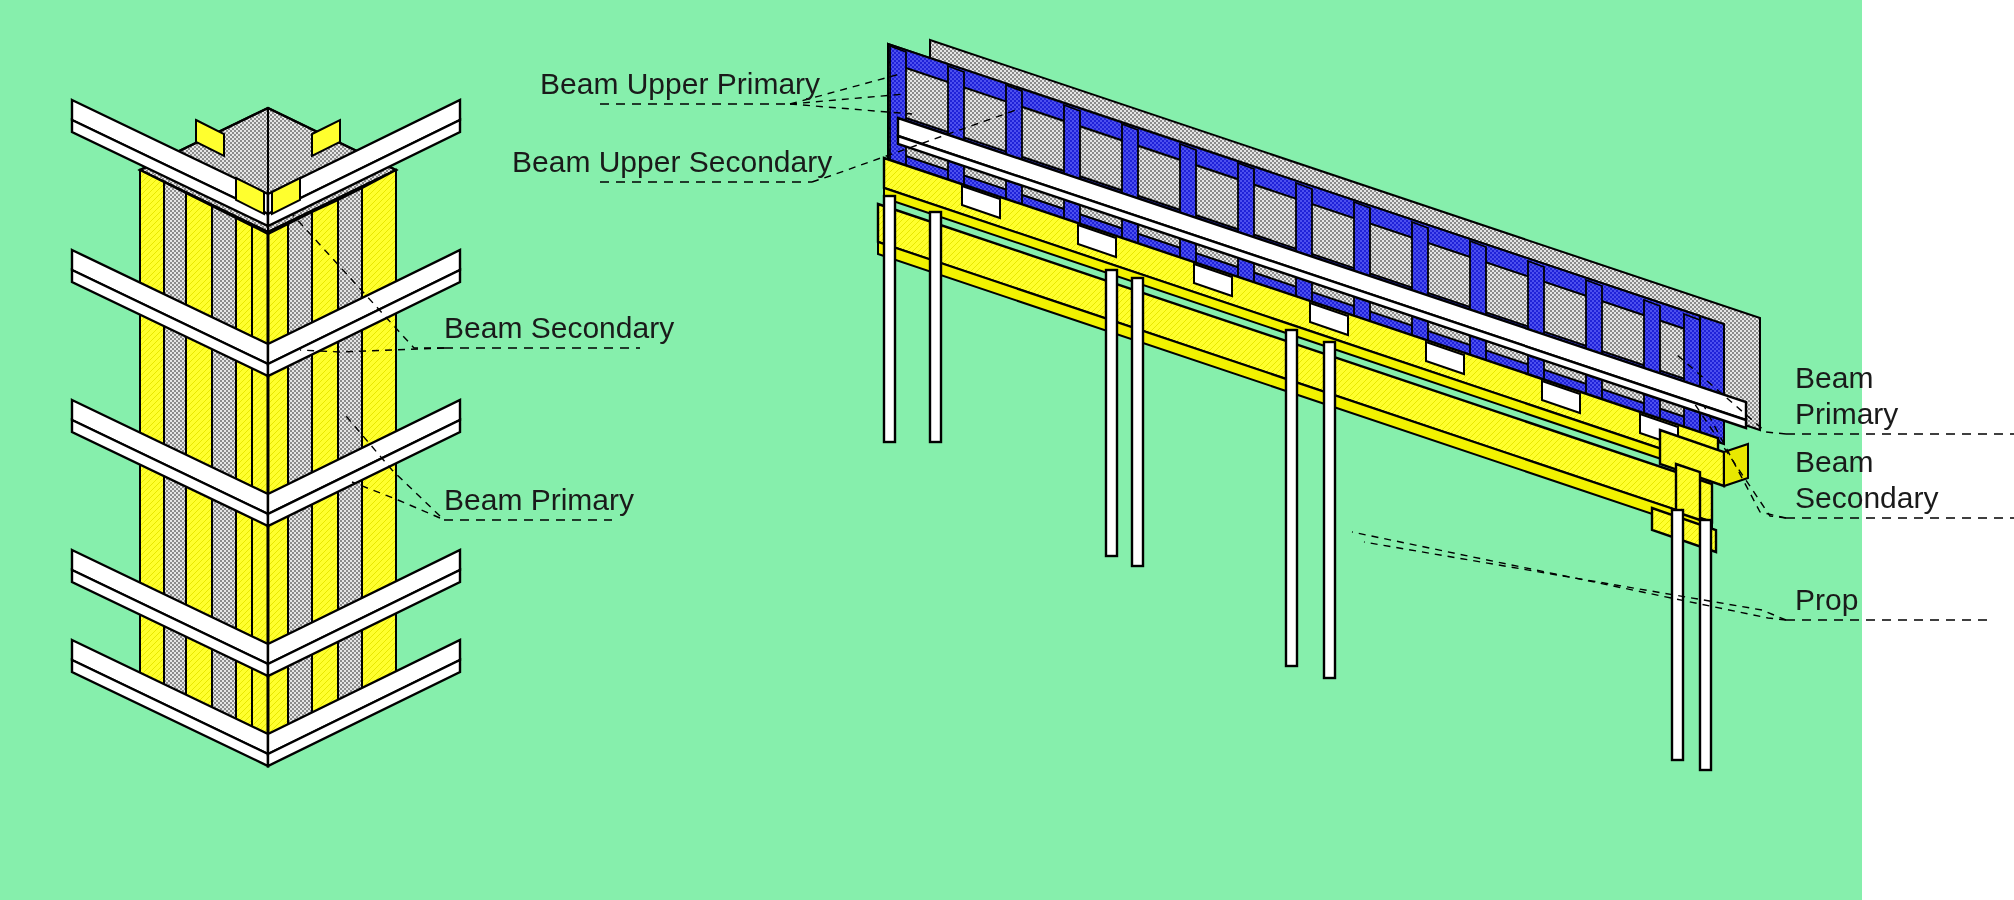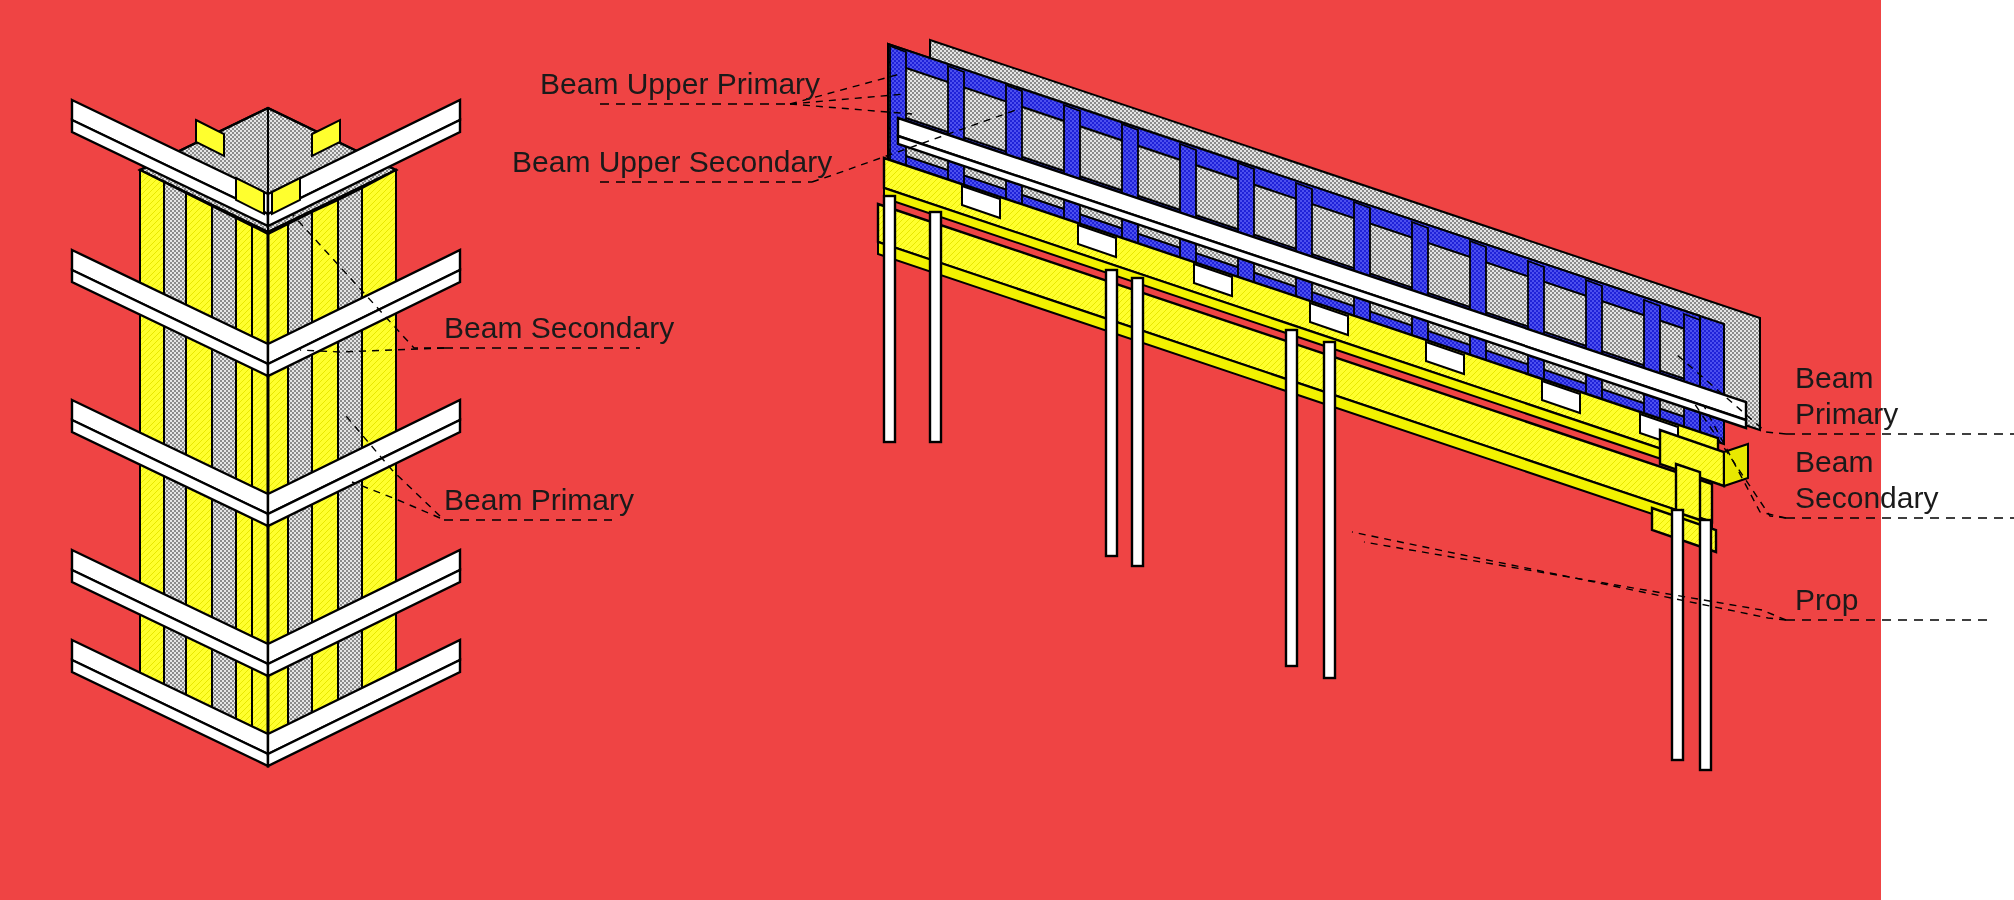--- a/index.html
+++ b/index.html
@@ -10,22 +10,21 @@
   body {
     width: 2014px;
     height: 900px;
     overflow: hidden;
     font-family: "Liberation Sans", sans-serif;
   }
   #stage {
     position: relative;
     width: 1862px;
     height: 900px;
-    background: #ef4444;
-    padding-left: 19px;
+    background: #86efac;
   }
   #stage > svg {
     position: absolute;
     top: 0;
     left: 0;
   }
   .anno-text {
     font-family: "Liberation Sans", sans-serif;
     font-size: 30px;
     fill: #1a1a1a;

